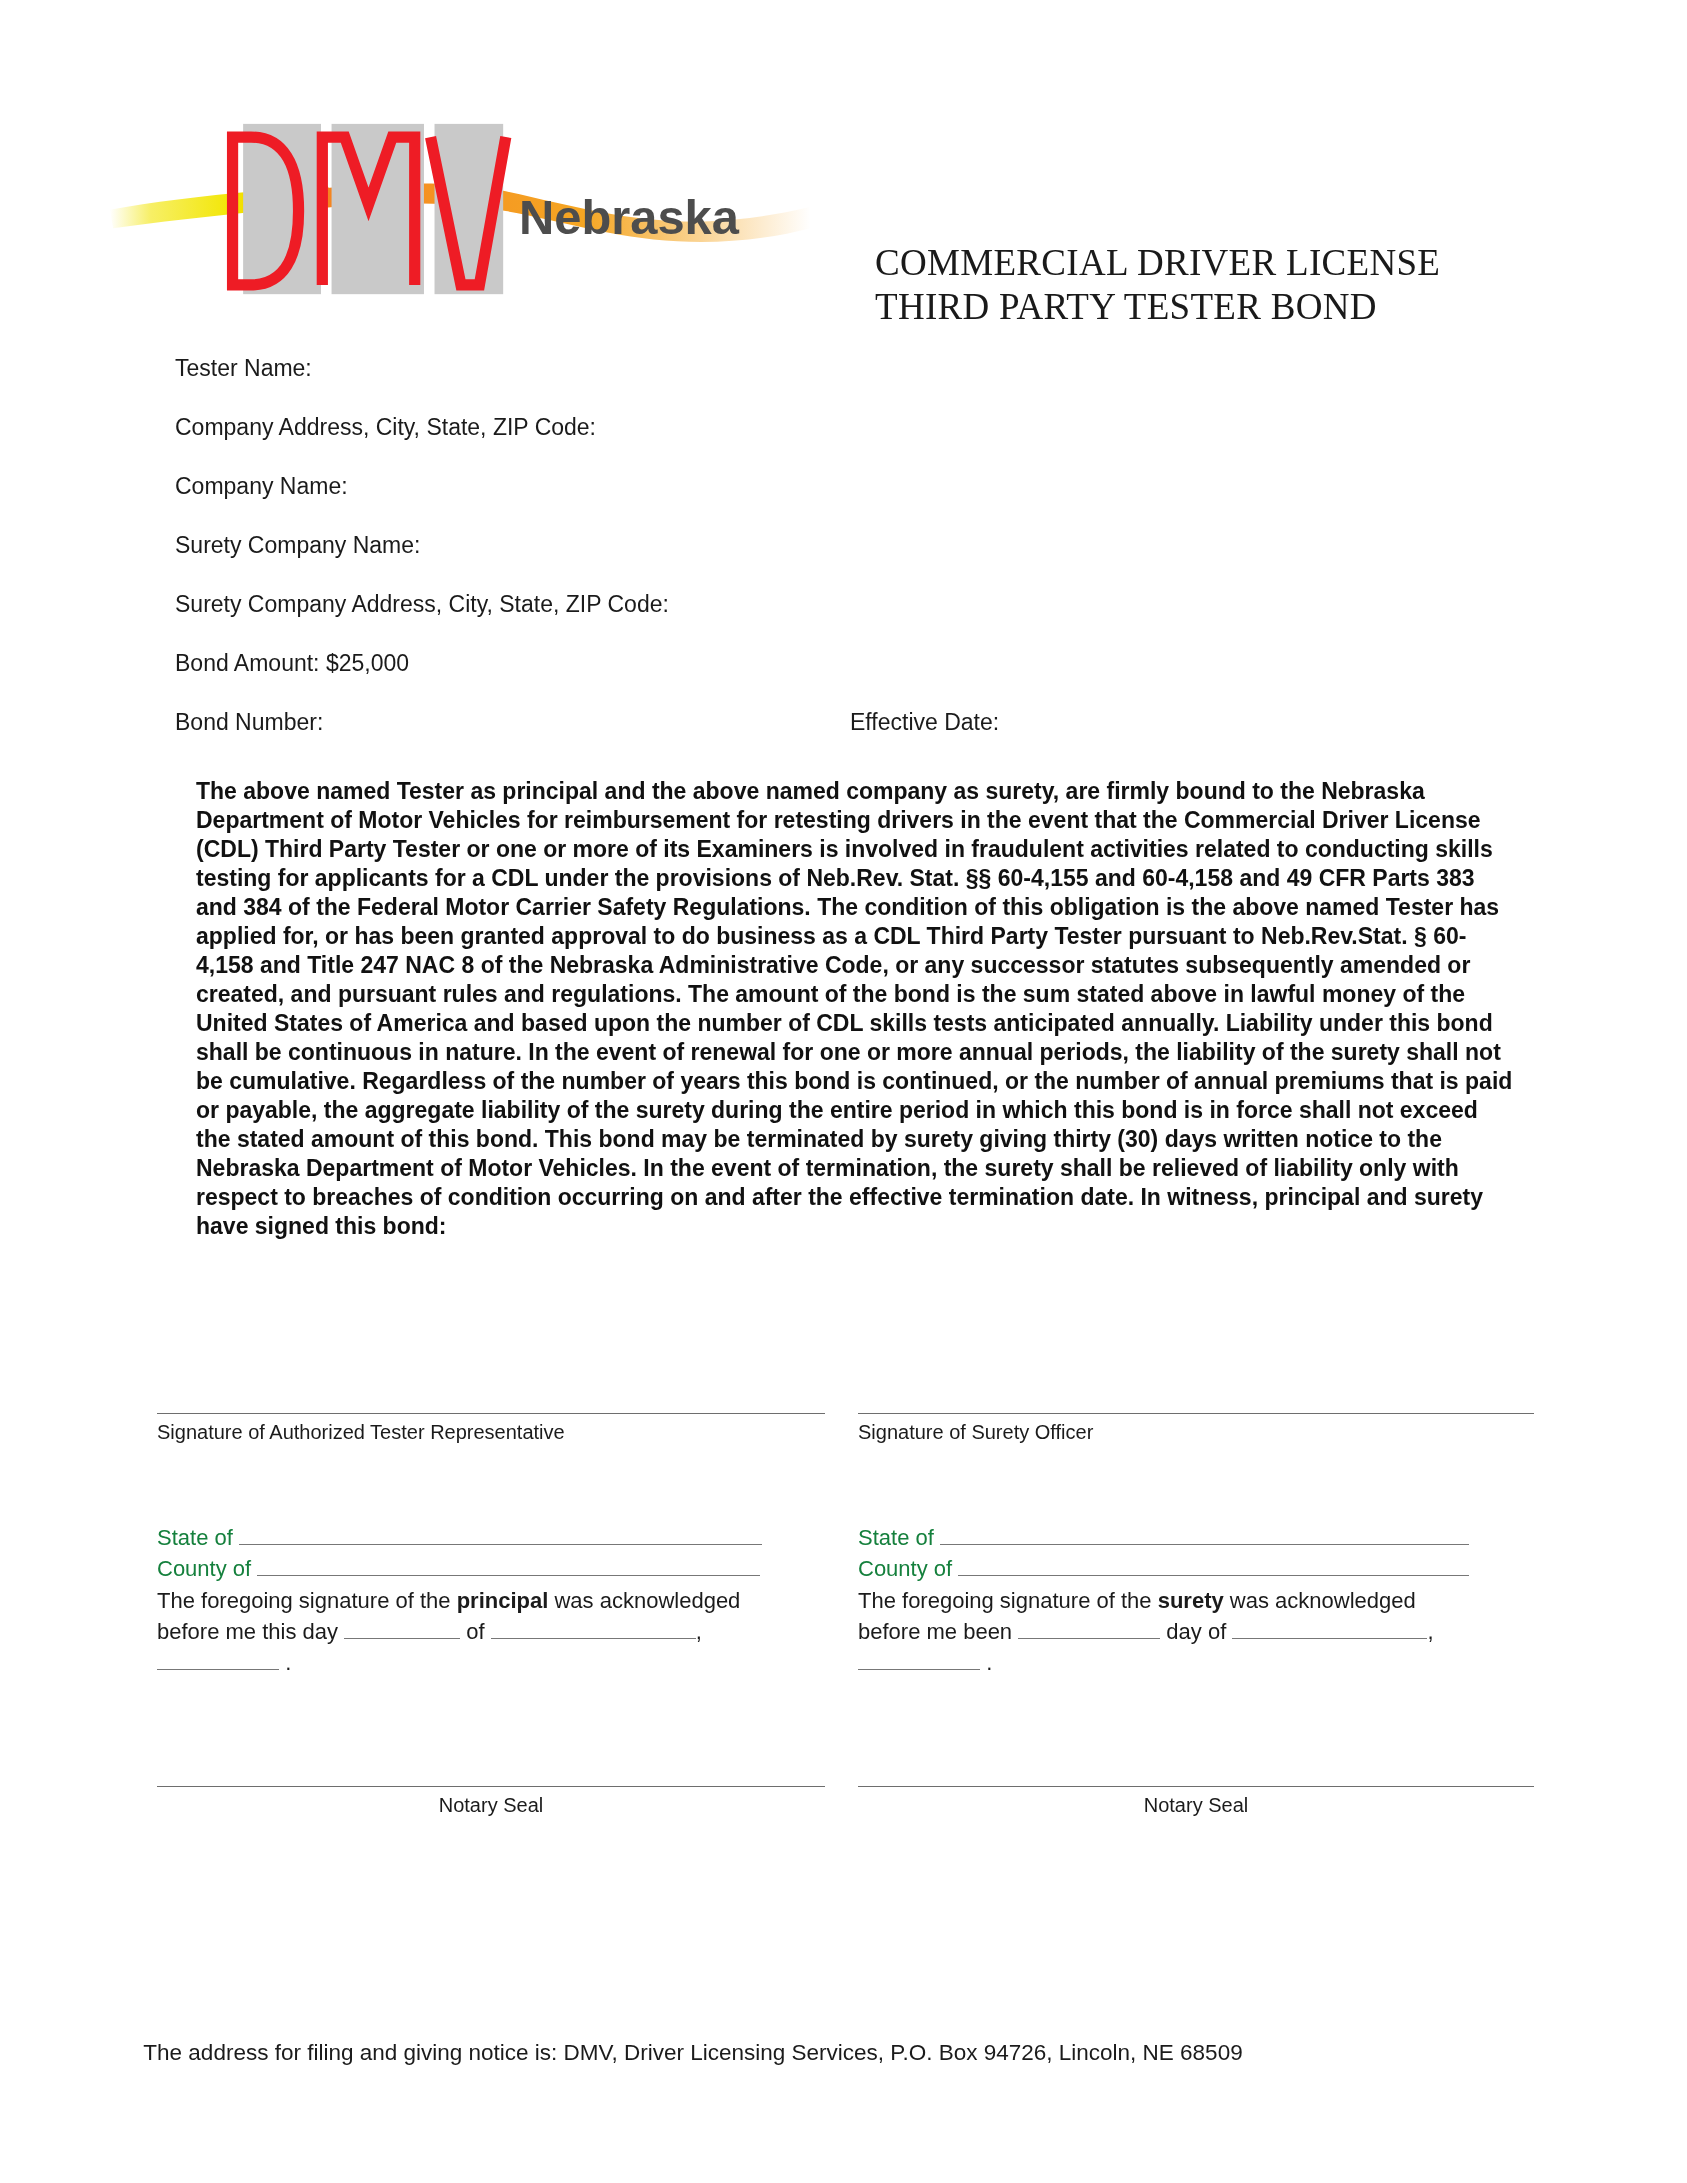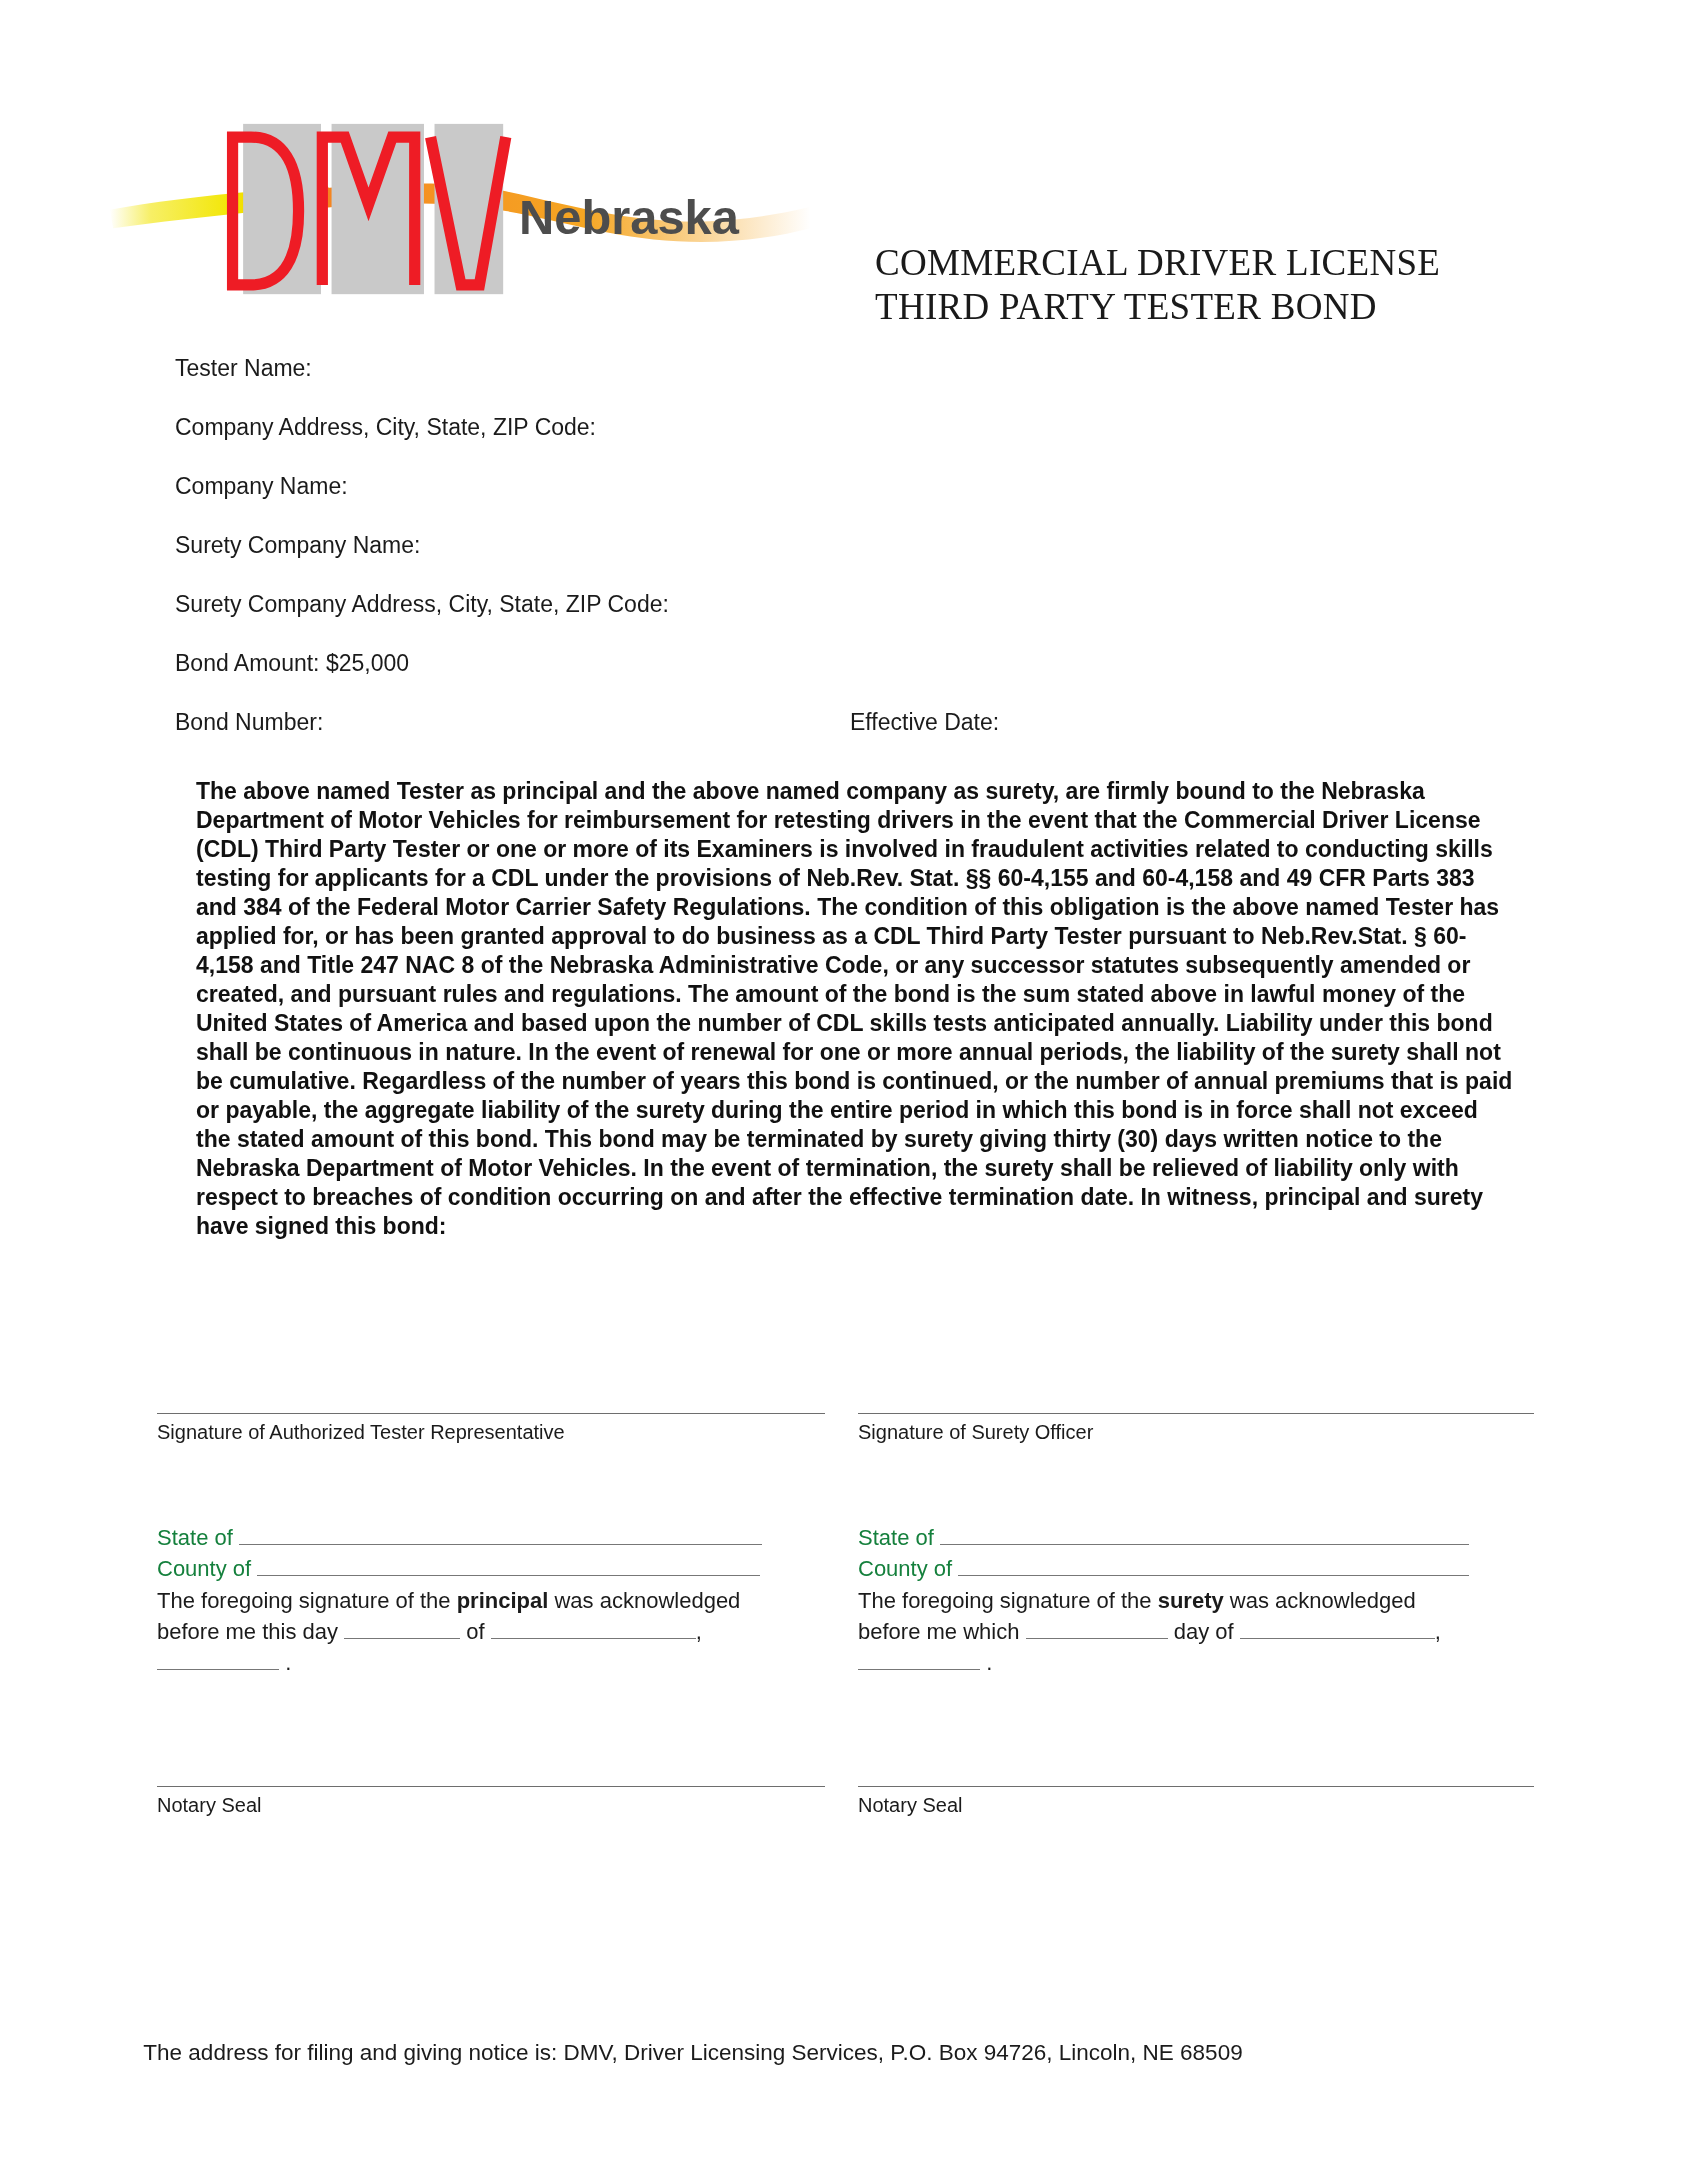--- a/index.html
+++ b/index.html
@@ -162,21 +162,21 @@
   .seal-col.right { left: 858px; width: 676px; }
   .seal-rule {
     border-top: 1.3px solid #6e6e6e;
     width: 100%;
     height: 0;
   }
   .seal-caption {
     font-size: 20px;
     line-height: 26.5px;
     padding-top: 5.3px;
-    text-align: left;
+    text-align: center;
     color: #1b1b1b;
     white-space: nowrap;
   }
 
   
   .footer {
     position: absolute;
     left: 0;
     top: 2038px;
     width: 1386px;
@@ -291,21 +291,21 @@
       <div class="nline">
         <span>State of</span>
         <span class="blank stateR"></span>
       </div>
       <div class="nline">
         <span>County of</span>
         <span class="blank countyR"></span>
       </div>
       <div class="ack-wrap">
         <div class="ack-text"><span>The foregoing signature of the </span><b>surety</b><span> was acknowledged</span></div>
-        <div class="ack-text"><span>before me which</span>
+        <div class="ack-text"><span>before me been</span>
           <span class="blank dayR"></span>
           <span>day of</span>
           <span class="blank monthR"></span><span>,</span></div>
         <div class="ack-text"><span class="blank year"></span> <span>.</span></div>
       </div>
     </div>
   </div>
 
   <div class="seal-block">
     <div class="seal-col left">

